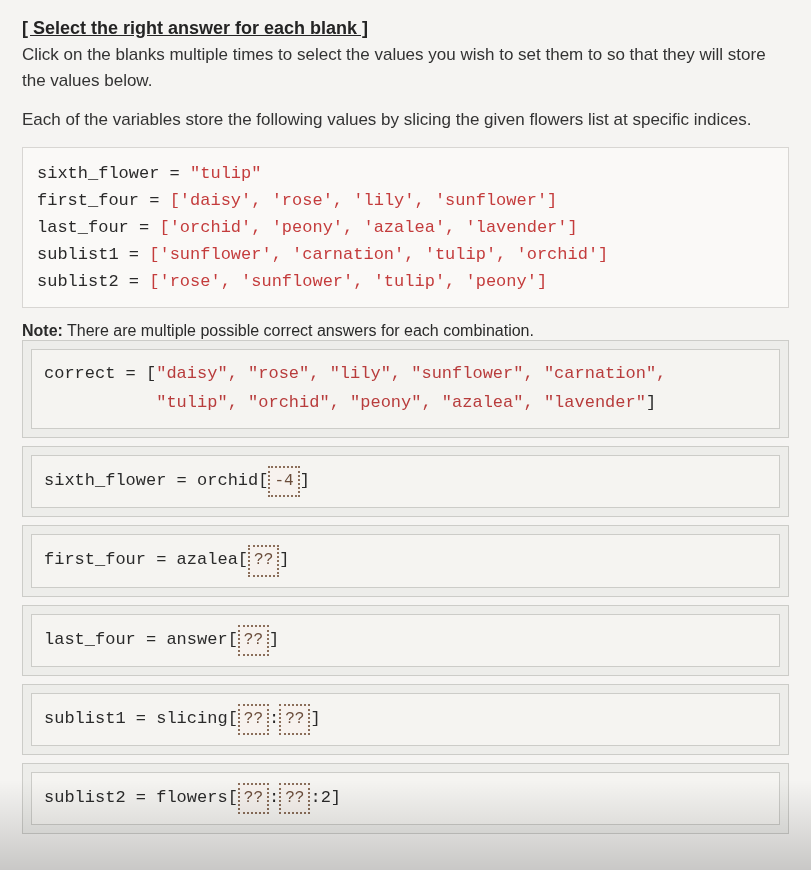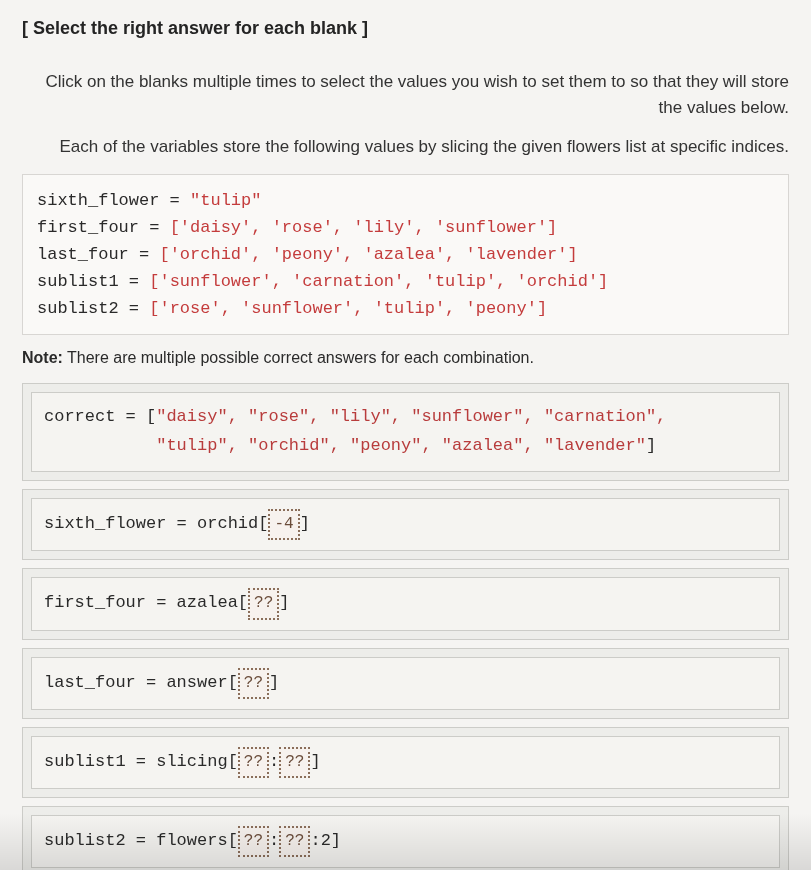--- a/index.html
+++ b/index.html
@@ -8,45 +8,44 @@
       background: #f5f4f2;
       width: 811px;
       min-height: 870px;
       padding: 18px 22px;
       color: #2a2a2a;
       position: relative;
     }
     .title {
       font-weight: bold;
       font-size: 18px;
-      margin-bottom: 30px;
+      margin-bottom: 3px;
       color: #242424;
+      text-decoration: underline;
     }
     .para {
       font-size: 17px;
       line-height: 1.5;
       margin-bottom: 14px;
       color: #333;
-      text-align: right;
     }
     .code-box {
       background: #faf9f7;
       border: 1px solid #d8d6d3;
       padding: 12px 14px;
       font-family: "Courier New", Courier, monospace;
       font-size: 17px;
       line-height: 1.6;
       margin: 8px 0 14px 0;
       white-space: pre;
       overflow-x: auto;
     }
     .code-box .str { color: #c43c3c; }
     .note {
       font-size: 16px;
-      margin-bottom: 16px;
     }
     .note-label { font-weight: bold; }
     .answer-block {
       background: #ededea;
       border: 1px solid #ccccc8;
       padding: 8px;
       margin-bottom: 8px;
     }
     .answer-inner {
       background: #f5f4f1;

